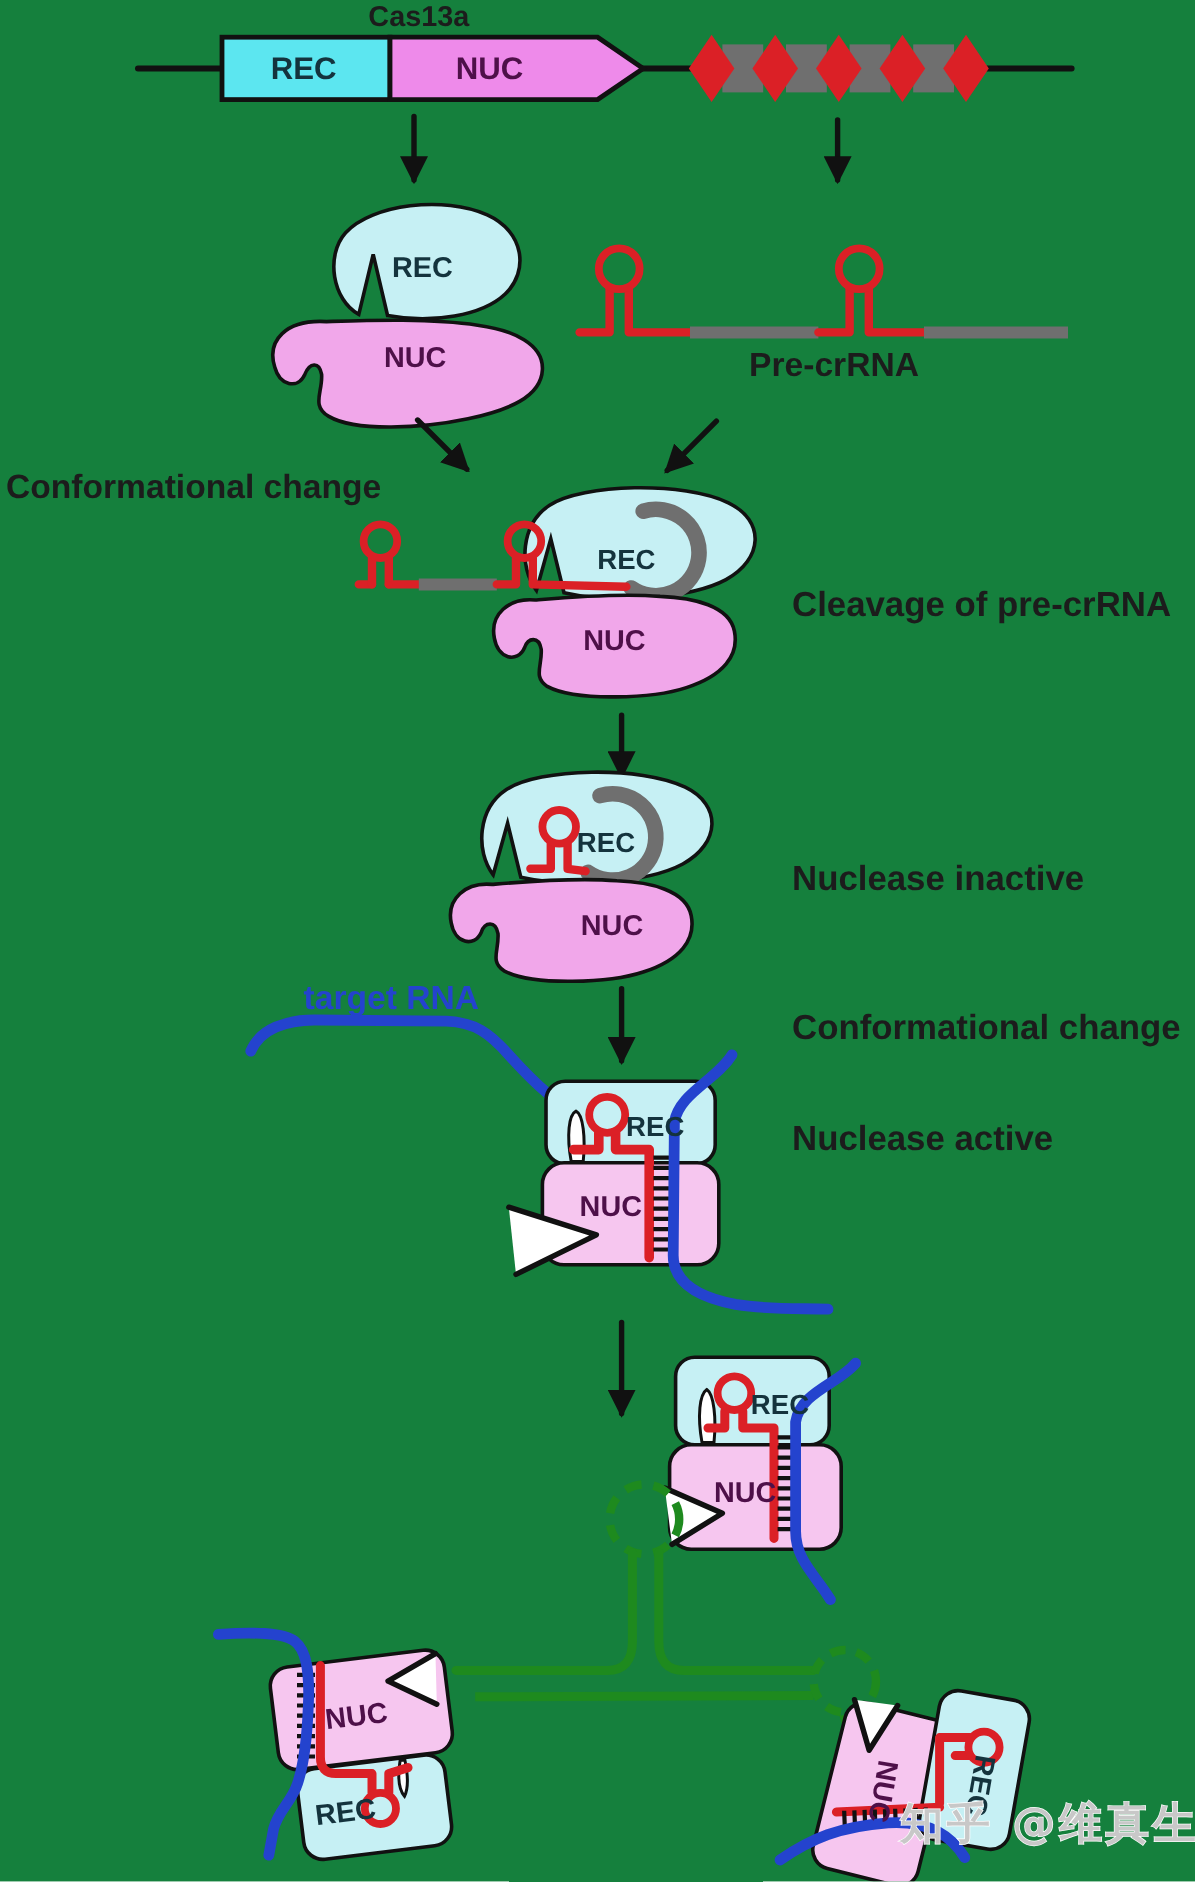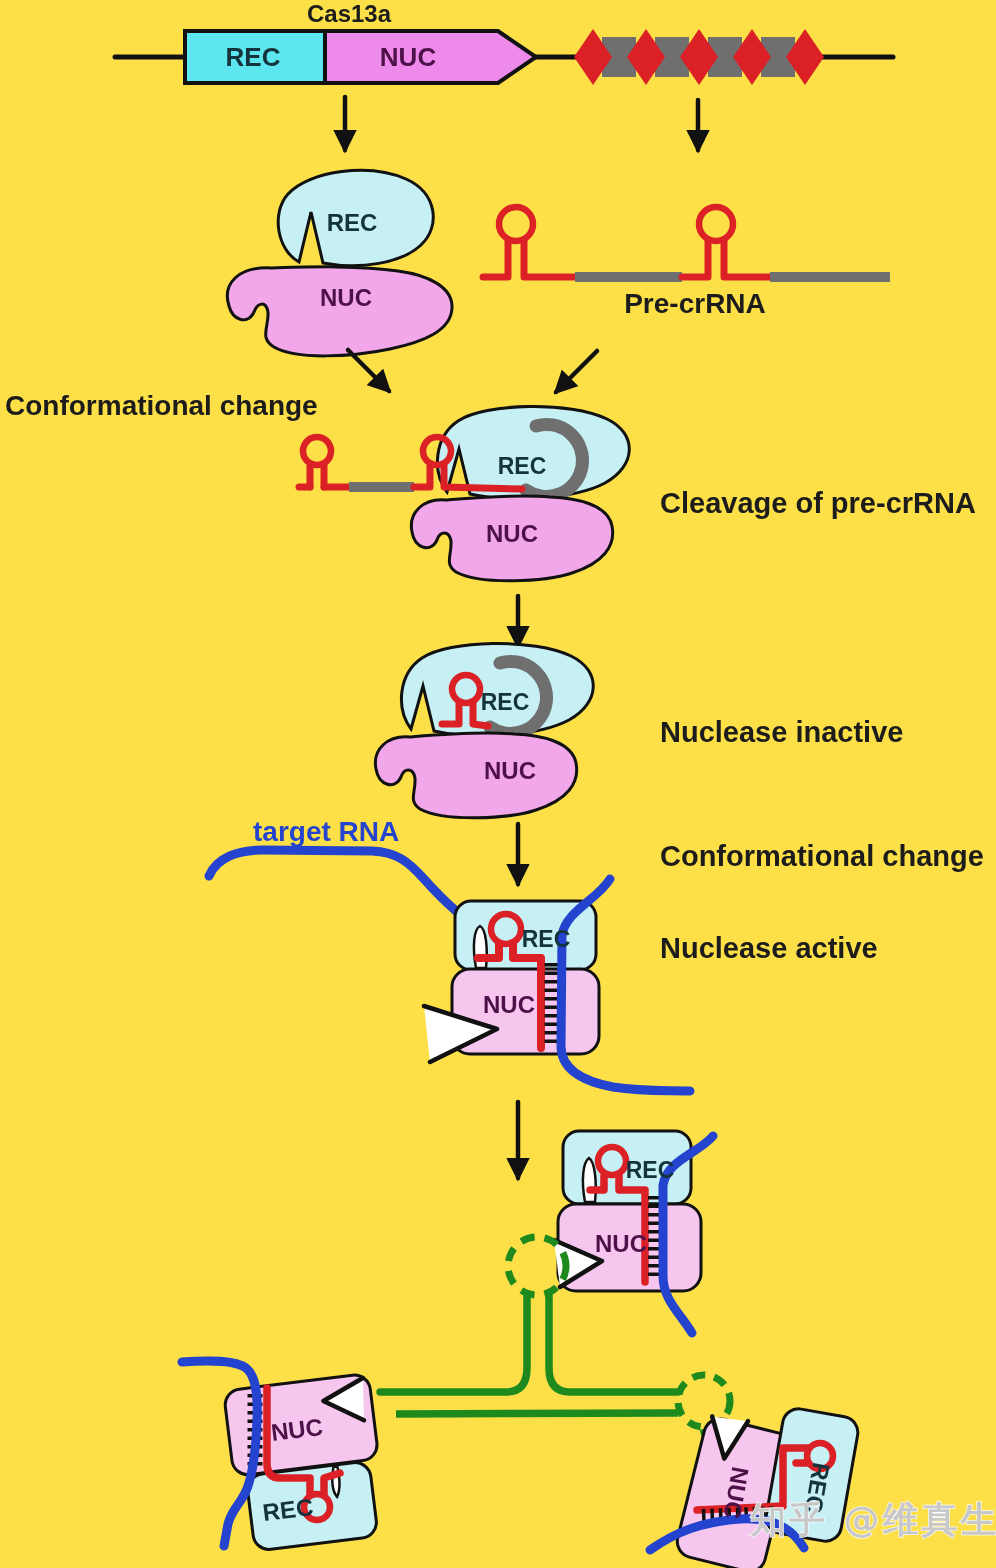--- a/index.html
+++ b/index.html
@@ -1,16 +1,16 @@
 <!DOCTYPE html>
 <html style="--c-cyan_bright: #5CE6F0; --c-magenta_bright: #EE8AEA; --c-cyan_light: #C6F0F4; --c-pink_blob: #F1A7EA; --c-pink_light: #F6C6EF; --c-red: #DB2026; --c-gray: #6F6F6F; --c-green: #1E8A1E; --c-blue: #2443CE; --c-ink: #111111; --c-rec_text: #14333D; --c-nuc_text: #4E1049; --c-text: #1C1C1C; --c-watermark_gray: #C8C8C8;"><head>
 <meta charset="utf-8">
 <style>
   html,body{margin:0;padding:0;background:#fff;}
-  .canvas{position:relative;width:996px;height:1568px;background:#fde047;overflow:hidden;text-align:center;}
+  .canvas{position:relative;width:996px;height:1568px;background:#15803d;overflow:hidden;text-align:center;}
   svg{display:block;}
   .ln{fill:none;stroke-linecap:round;stroke-linejoin:round;}
   .sq{fill:none;stroke-linecap:butt;}
   .s-ink{stroke:var(--c-ink);}
   .f-ink{fill:var(--c-ink);}
   .s-red{stroke:var(--c-red);}
   .f-red{fill:var(--c-red);}
   .s-gray{stroke:var(--c-gray);}
   .f-gray{fill:var(--c-gray);}
   .s-green{stroke:var(--c-green);}

